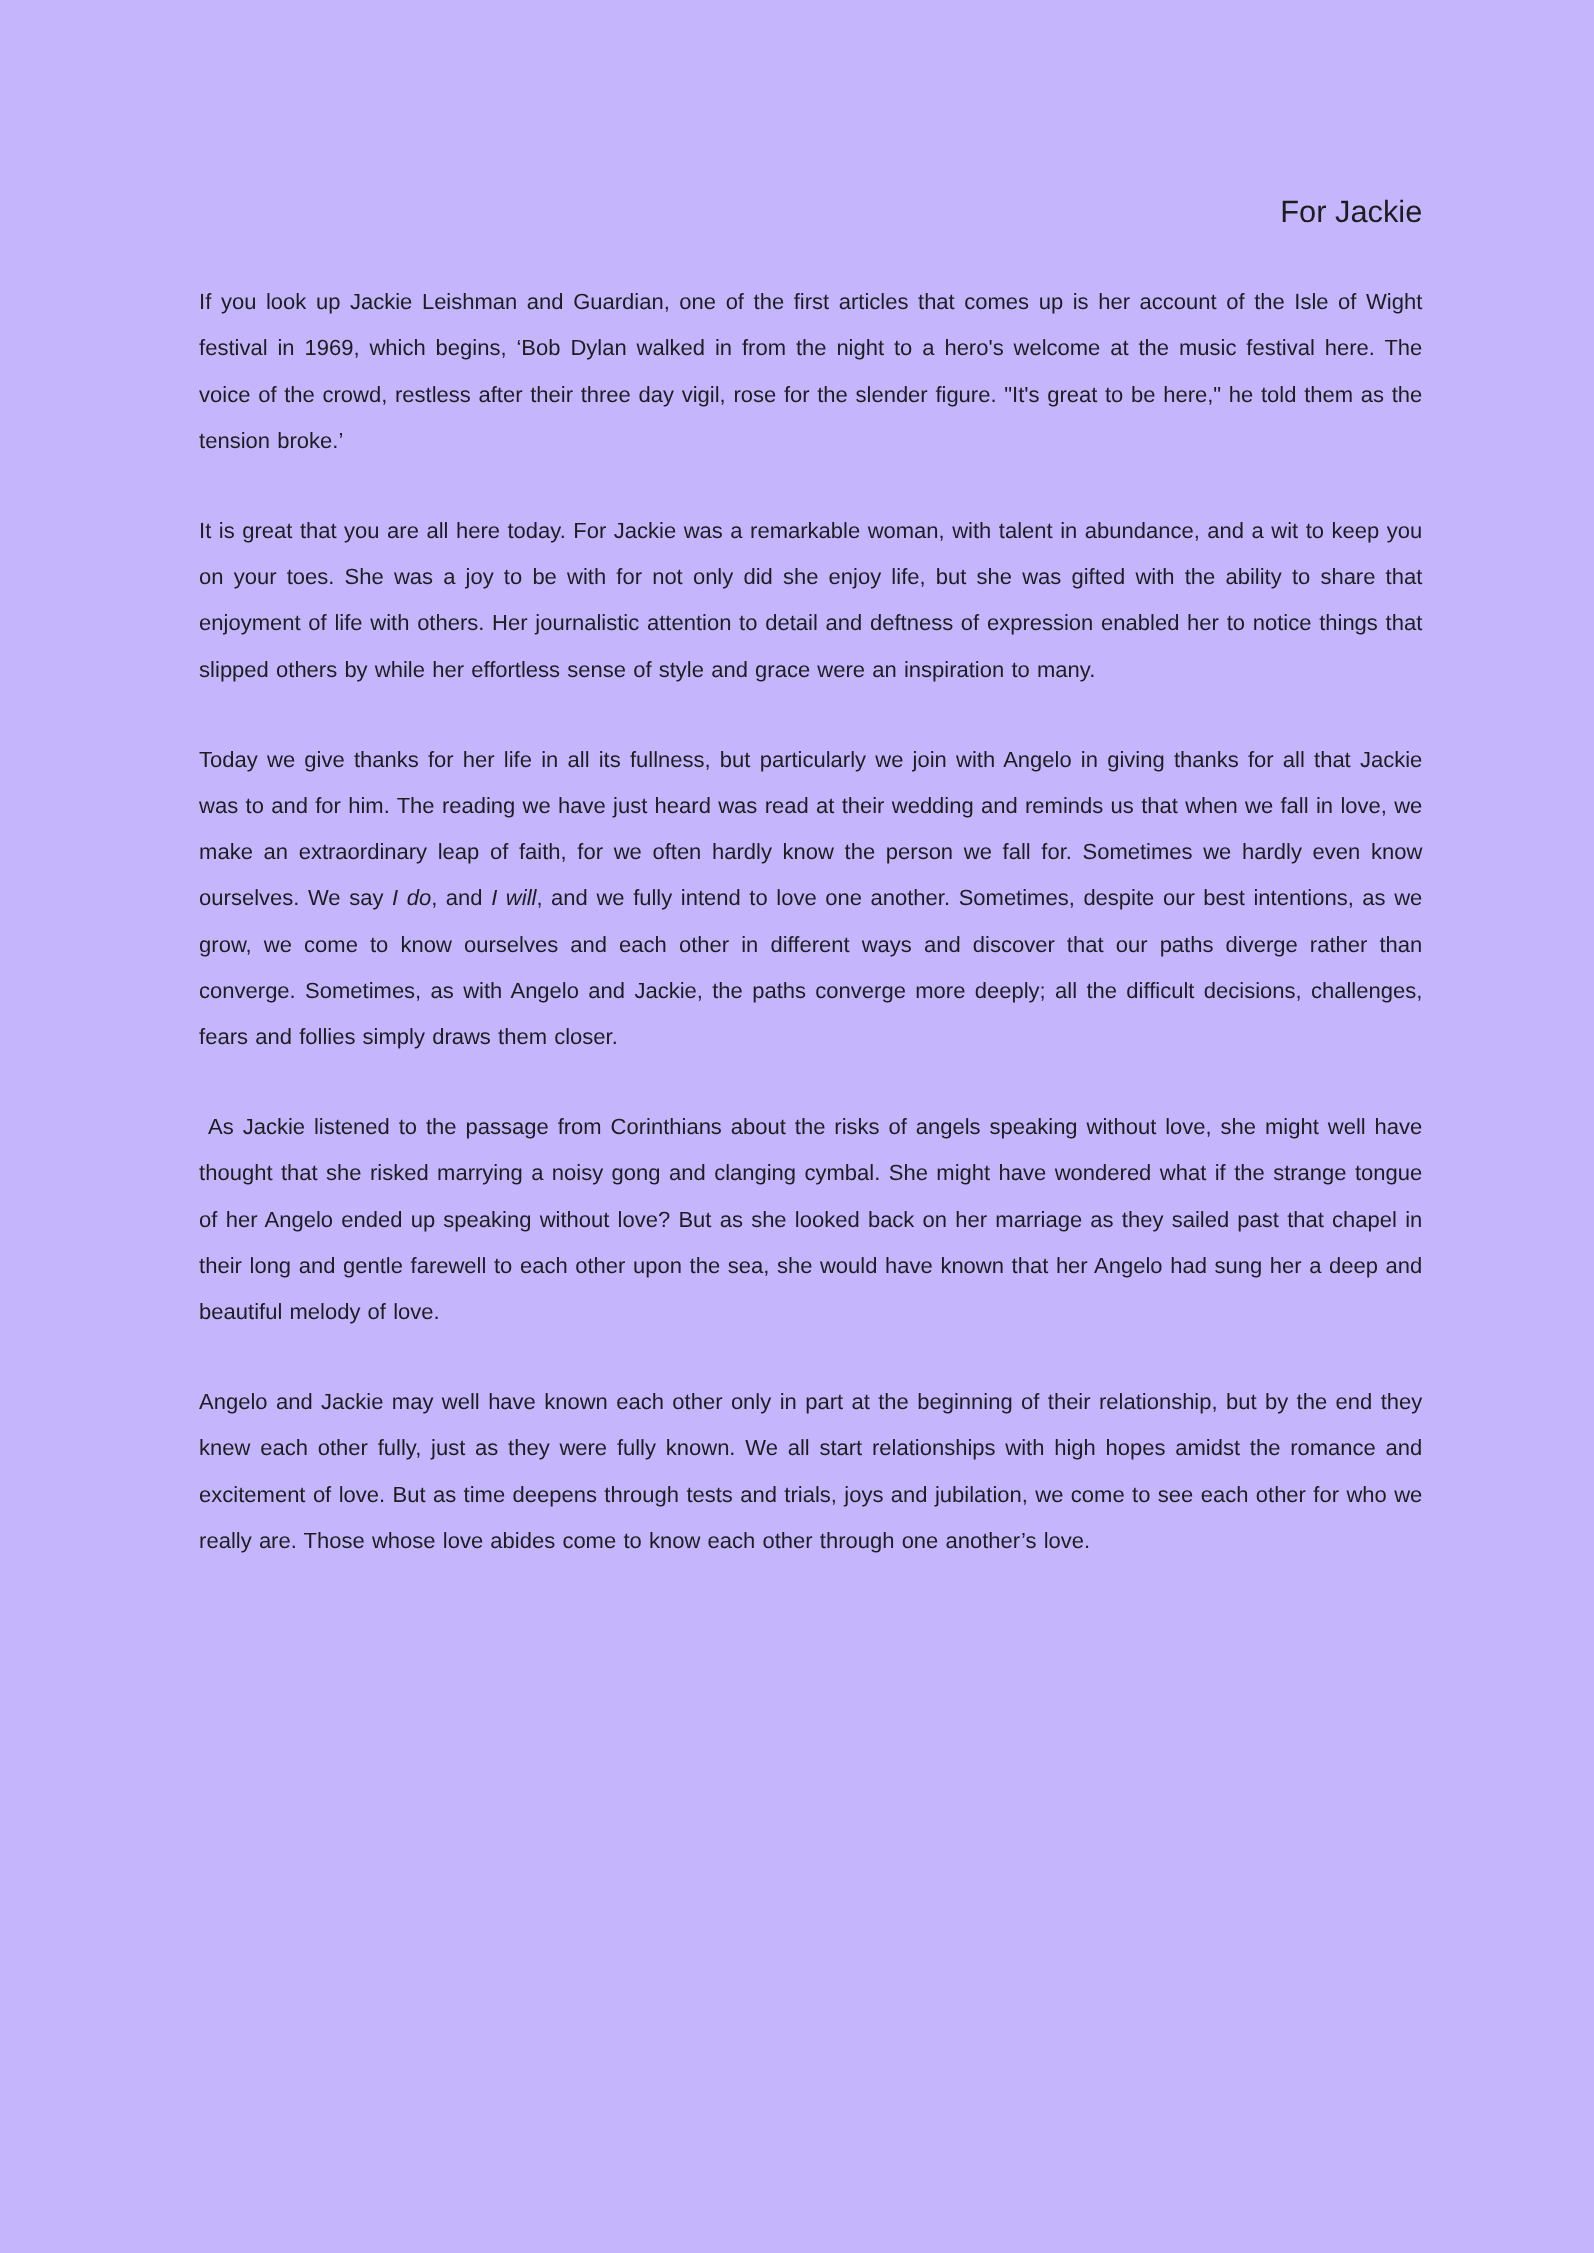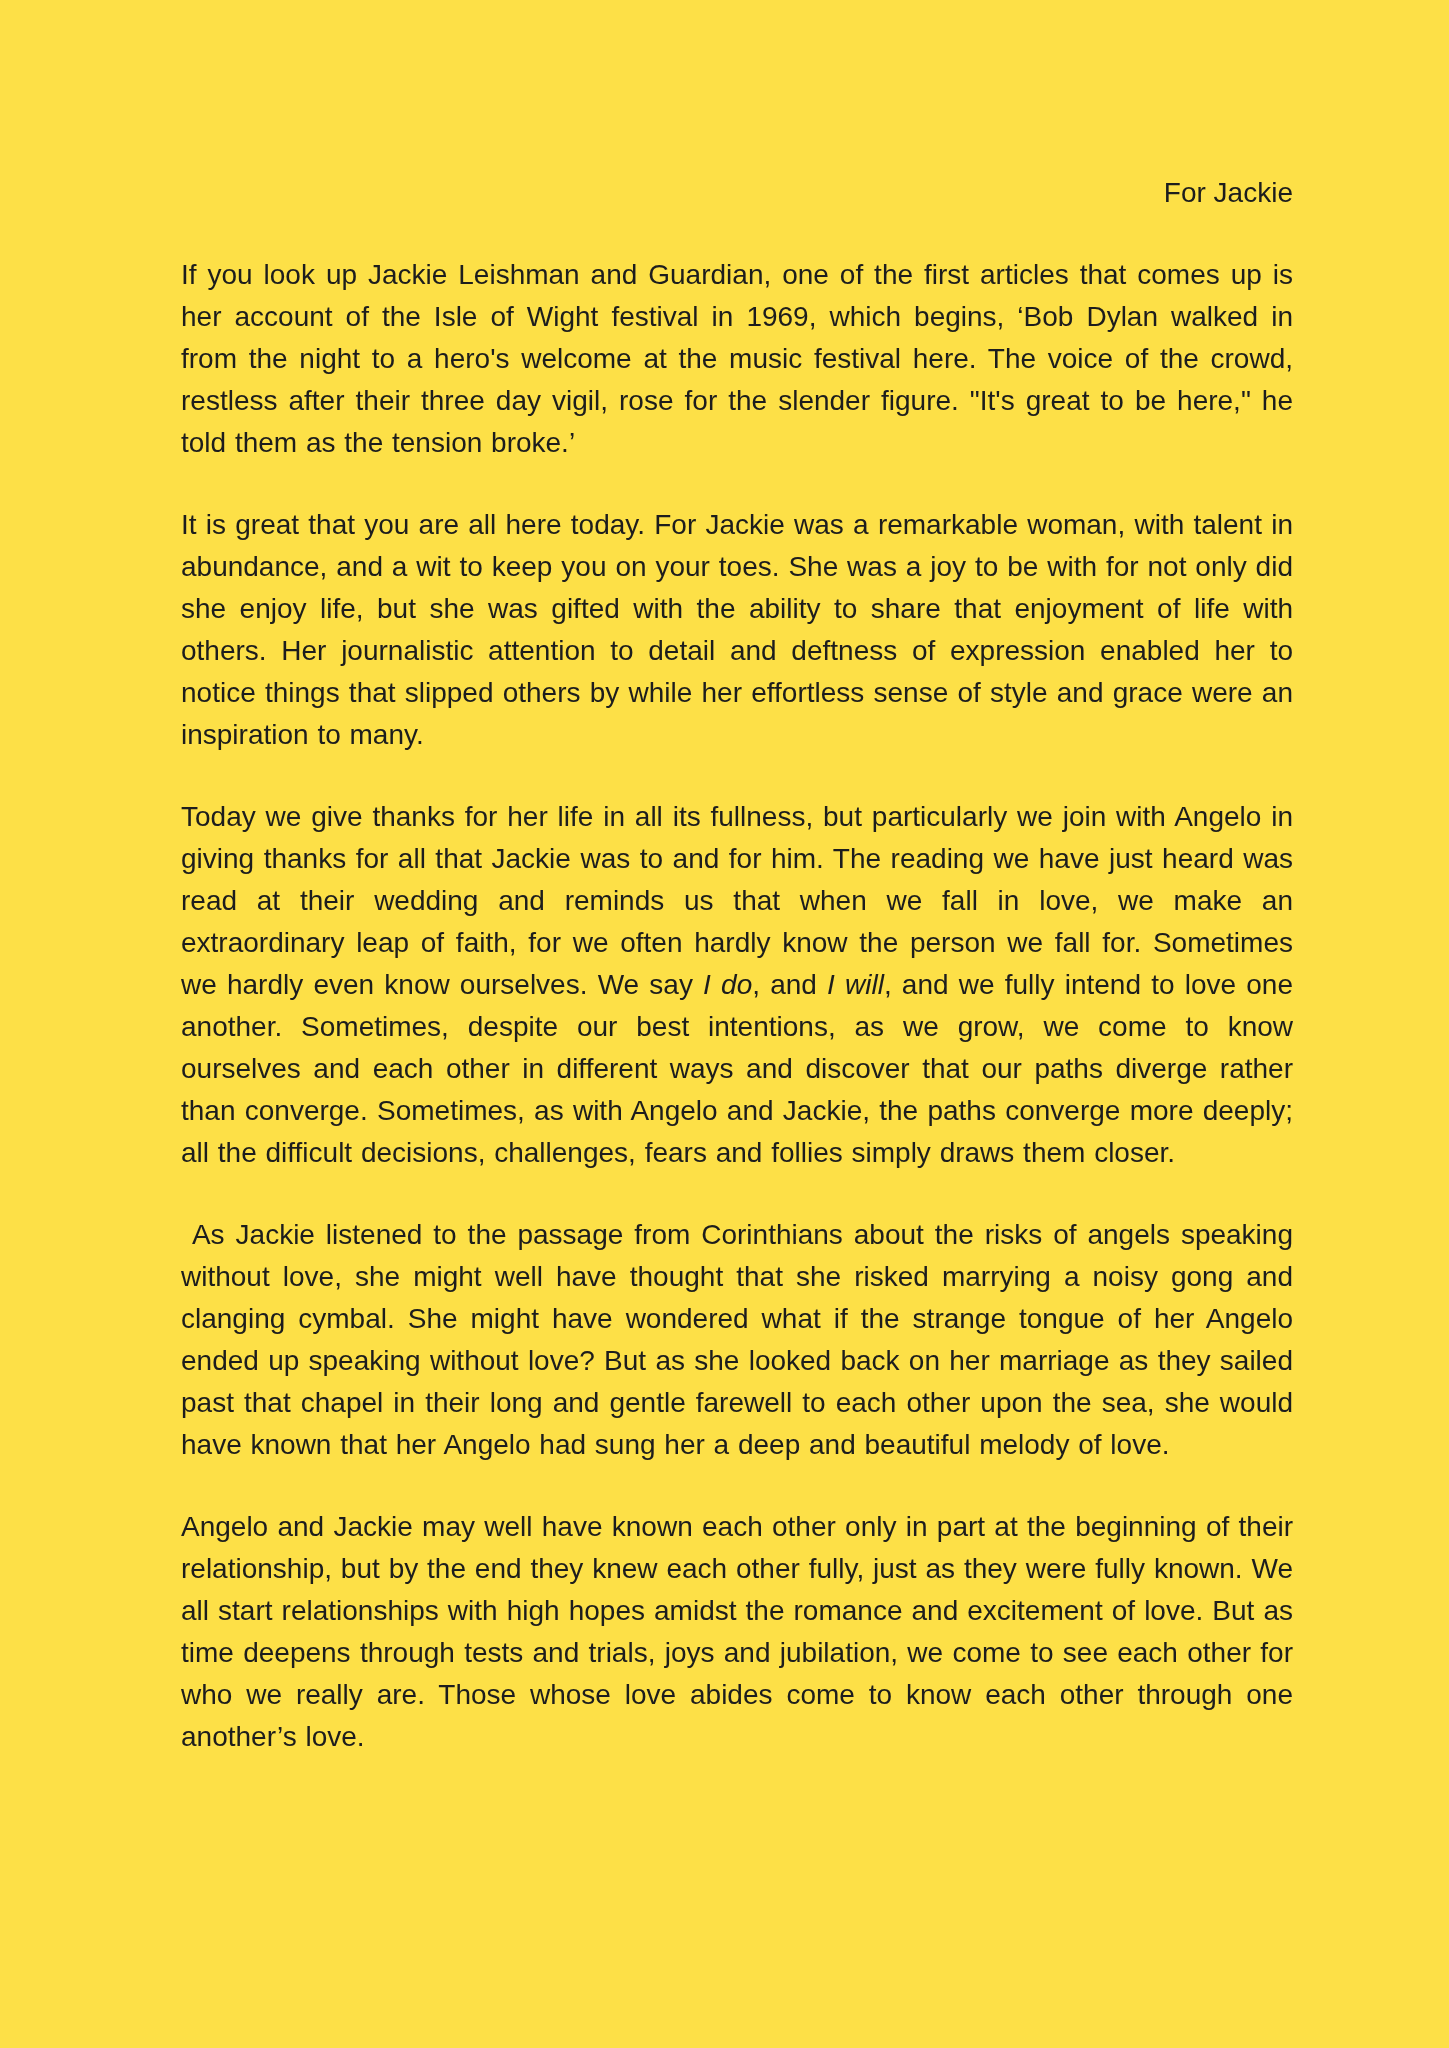--- a/index.html
+++ b/index.html
@@ -5,40 +5,40 @@
   html, body {
     margin: 0;
     padding: 0;
     background: #ffffff;
   }
   .page {
     position: relative;
     width: 1449px;
     height: 2048px;
     margin: 0 auto;
-    background: #fde047;
+    background: #c4b5fd;
     overflow: hidden;
     font-family: "Liberation Sans", sans-serif;
     color: #1d1d1d;
   }
   .content {
     position: absolute;
     left: 181px;
     top: 172px;
     width: 1112px;
   }
   .title {
     text-align: right;
     font-size: 28px;
     line-height: 42px;
     margin: 0 0 40px 0;
   }
   .para {
     text-align: justify;
-    font-size: 28px;
+    font-size: 20px;
     line-height: 42px;
     margin: 0 0 40px 0;
     word-spacing: 1px;
   }
   .para:last-child {
     margin-bottom: 6px;
   }
   .para em {
     font-style: italic;
     margin-top: 24px;

